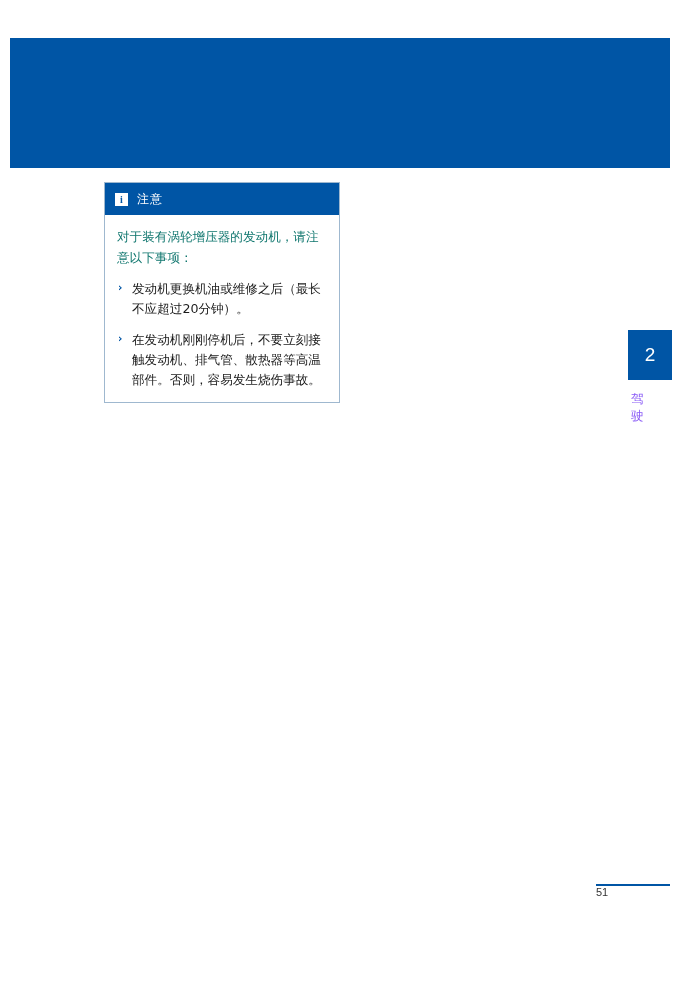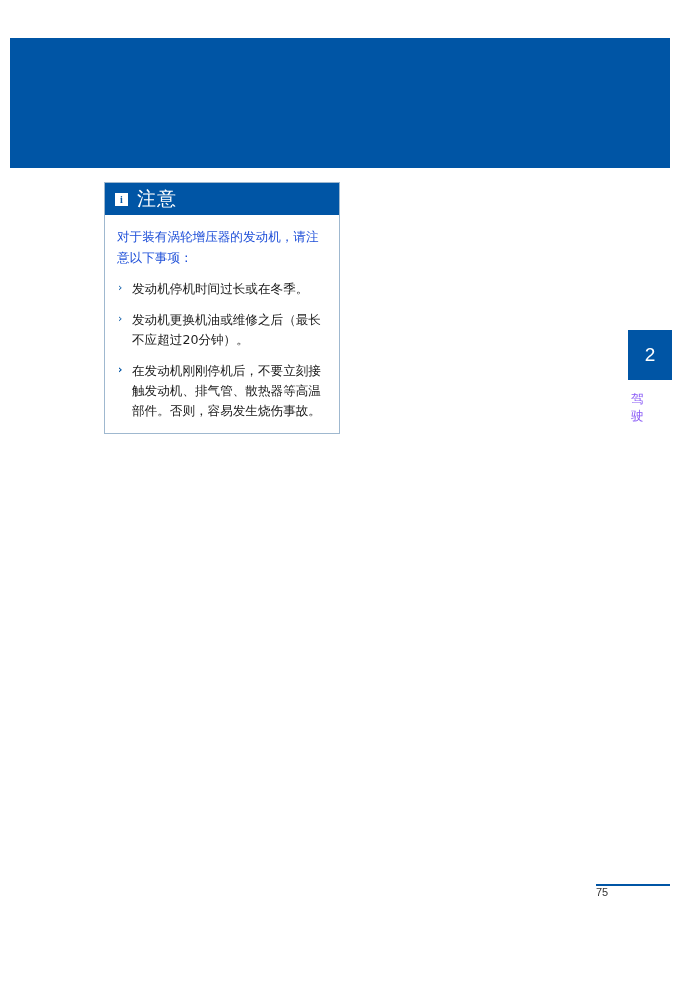--- a/index.html
+++ b/index.html
@@ -78,31 +78,31 @@
     color: #0055a5;
     font-size: 10px;
     font-weight: bold;
     line-height: 13px;
     text-align: center;
     font-family: "Liberation Serif", serif;
     margin-right: 9px;
     flex: none;
   }
   .notice-title {
-    font-size: 19px;
+    font-size: 12px;
     letter-spacing: 1px;
   }
   .notice-body {
     padding: 12px 12px 12px 12px;
     font-size: 12.6px;
     line-height: 20px;
     color: #1a1a1a;
   }
   .notice-intro {
-    color: #1d4ed8;
+    color: #0f766e;
     font-size: 12.6px;
     line-height: 20.5px;
     margin-bottom: 11px;
   }
   .bullet-list {
     margin: 0;
     padding: 0;
     list-style: none;
   }
   .bullet-item {
@@ -155,31 +155,30 @@
 <div class="notice-box">
   <div class="notice-header">
     <span class="notice-icon">i</span>
     <span class="notice-title">注意</span>
   </div>
   <div class="notice-body">
     <div class="notice-intro">对于装有涡轮增压器的发动机，请注意以下事项：</div>
     <ul class="bullet-list">
       <li class="bullet-item">
         <span class="bullet-mark">›</span>
-        <div class="sub-line">发动机停机时间过长或在冬季。</div>
       </li>
       <li class="bullet-item">
         <span class="bullet-mark">›</span>
         <span>发动机更换机油或维修之后（最长不应超过20分钟）。</span>
       </li>
       <li class="bullet-item">
         <span class="bullet-mark">›</span>
       </li>
       <li class="bullet-item">
         <span class="bullet-mark">›</span>
         <span>在发动机刚刚停机后，不要立刻接触发动机、排气管、散热器等高温部件。否则，容易发生烧伤事故。</span>
       </li>
     </ul>
   </div>
 </div>
 
 <div class="footer-rule"></div>
-<div class="page-number">75</div>
+<div class="page-number">51</div>
 
 </body></html>

